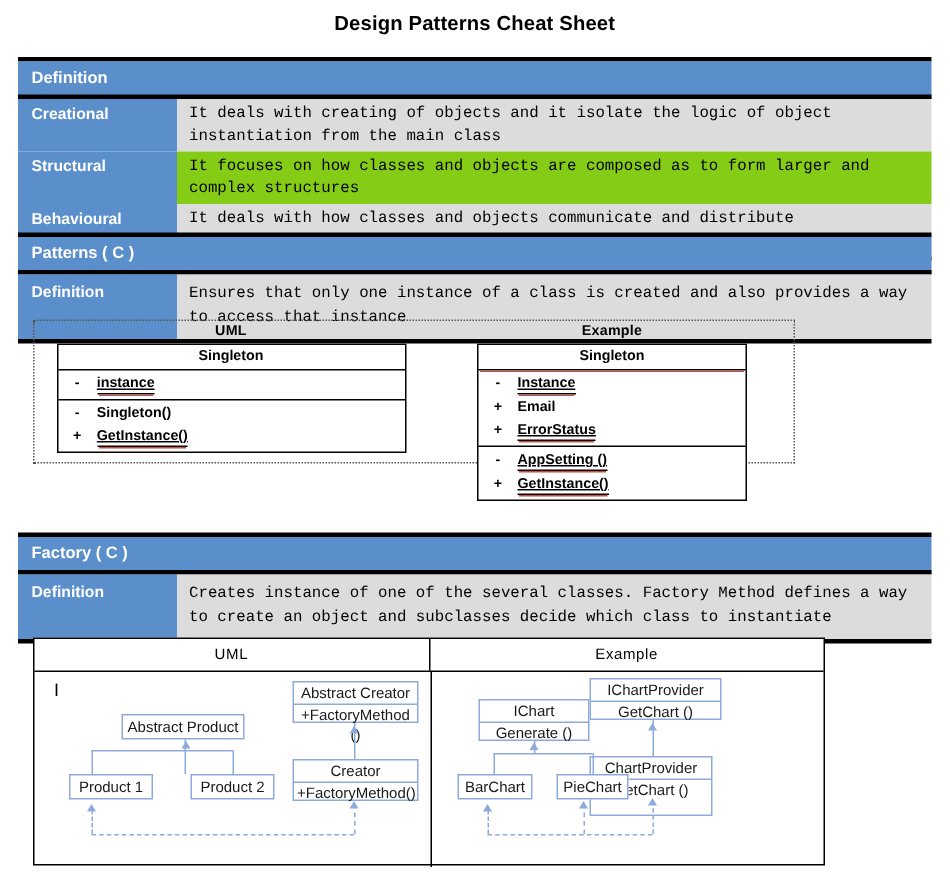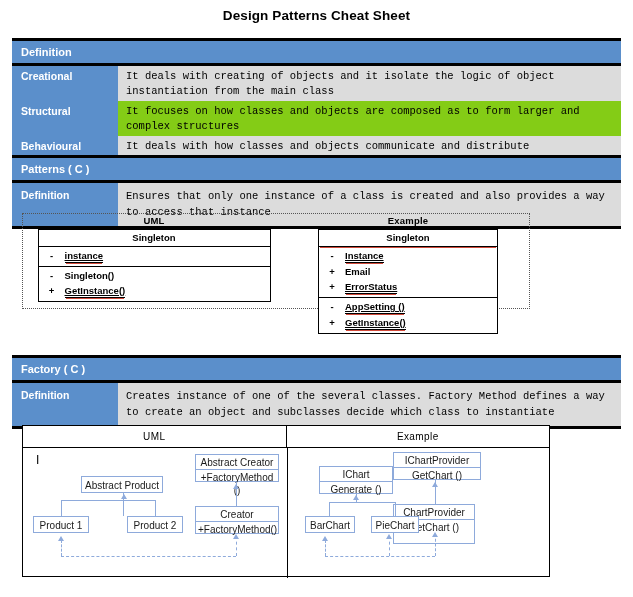--- a/index.html
+++ b/index.html
@@ -211,21 +211,21 @@
 
       <div class="cbox single" style="left:58px;top:28px;width:82px;height:17px;">
         <div class="r1">Abstract Product</div>
       </div>
 
       <div class="cbox" style="left:172px;top:58px;width:84px;height:28px;">
         <div class="r1">Creator</div>
         <div class="r2">+FactoryMethod()</div>
       </div>
 
-      <div class="cbox single" style="left:10px;top:68px;width:56px;height:17px;">
+      <div class="cbox single" style="left:23px;top:68px;width:56px;height:17px;">
         <div class="r1">Product 1</div>
       </div>
 
       <div class="cbox single" style="left:104px;top:68px;width:56px;height:17px;">
         <div class="r1">Product 2</div>
       </div>
 
       <div class="lnk" style="left:213px;top:34px;width:1px;height:24px;"></div>
       <div class="caretup" style="left:210px;top:36px;border-bottom-color:#8EAADB;"></div>
 

